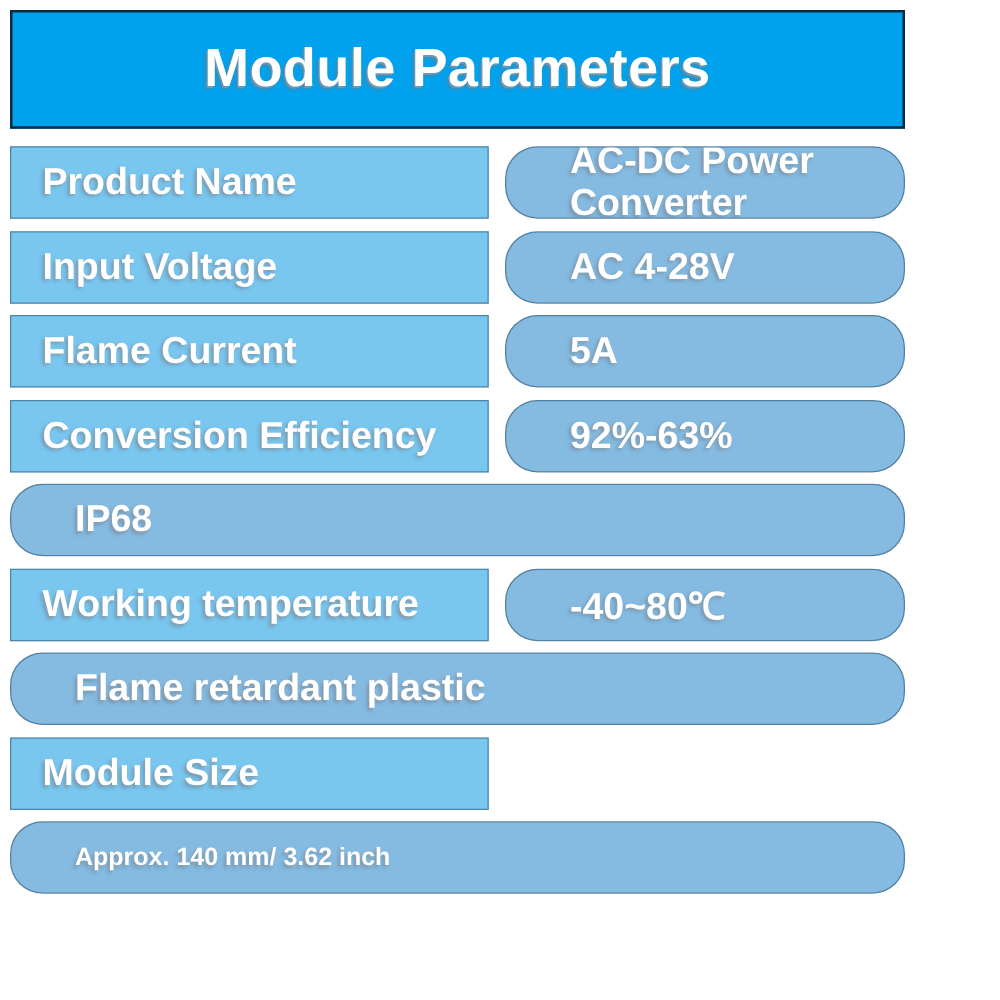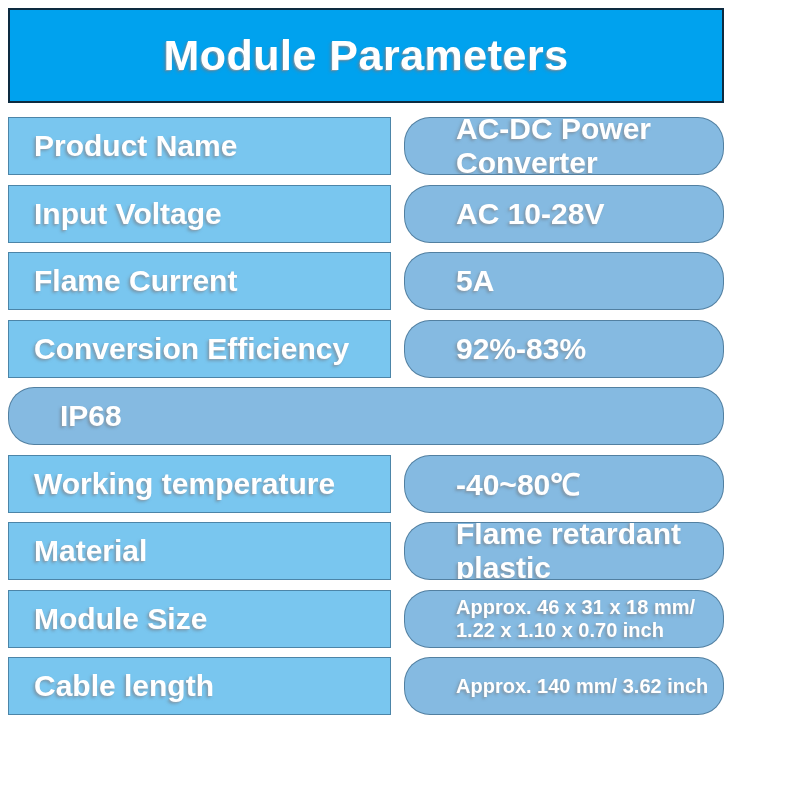--- a/index.html
+++ b/index.html
@@ -88,79 +88,69 @@
     <div class="cell value">
       <span class="val-text">AC-DC Power Converter</span>
     </div>
   </div>
 
   <div class="spec-row">
     <div class="cell label">
       <span class="lbl-text">Input Voltage</span>
     </div>
     <div class="cell value">
-      <span class="val-text">AC 10-28V</span>
+      <span class="val-text">AC 4-28V</span>
     </div>
   </div>
 
 
   <div class="spec-row">
     <div class="cell label">
       <span class="lbl-text">Flame Current</span>
     </div>
     <div class="cell value">
       <span class="val-text">5A</span>
     </div>
   </div>
 
   <div class="spec-row">
     <div class="cell label">
       <span class="lbl-text">Conversion Efficiency</span>
     </div>
     <div class="cell value">
-      <span class="val-text">92%-83%</span>
+      <span class="val-text">92%-63%</span>
     </div>
   </div>
 
   <div class="spec-row">
     <div class="cell value">
       <span class="val-text">IP68</span>
     </div>
   </div>
 
   <div class="spec-row">
     <div class="cell label">
       <span class="lbl-text">Working temperature</span>
     </div>
     <div class="cell value">
       <span class="val-text">-40~80℃</span>
     </div>
   </div>
 
   <div class="spec-row">
-    <div class="cell label">
-      <span class="lbl-text">Material</span>
-    </div>
     <div class="cell value">
       <span class="val-text">Flame retardant plastic</span>
     </div>
   </div>
 
   <div class="spec-row">
     <div class="cell label">
       <span class="lbl-text">Module Size</span>
     </div>
-    <div class="cell value">
-      <span class="val-text small">Approx. 46 x 31 x 18 mm/
-1.22 x 1.10 x 0.70 inch</span>
-    </div>
   </div>
 
   <div class="spec-row">
-    <div class="cell label">
-      <span class="lbl-text">Cable length</span>
-    </div>
     <div class="cell value">
       <span class="val-text small">Approx. 140 mm/ 3.62 inch</span>
     </div>
   </div>
 </div>
 </div>
 
 </body></html>

